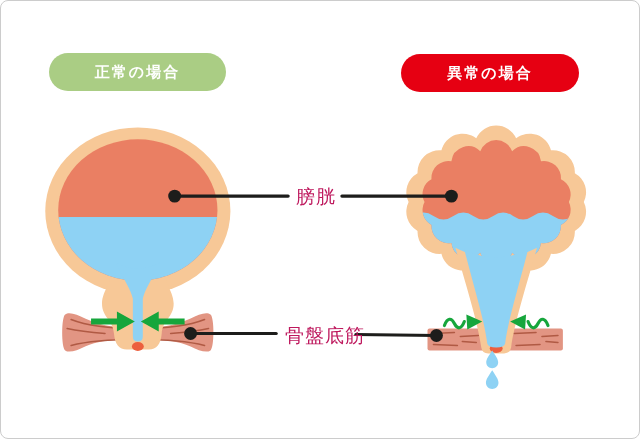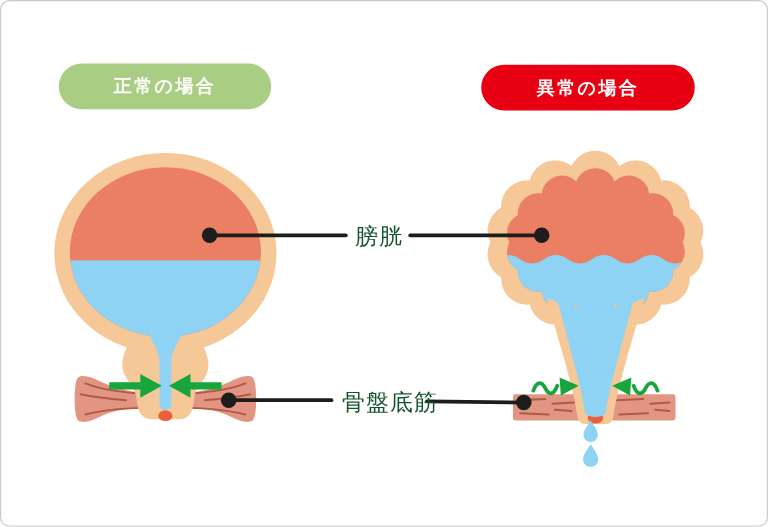--- a/index.html
+++ b/index.html
@@ -10,21 +10,21 @@
   }
   .diagram-svg{position:absolute;left:0;top:0;}
   .badge{
     position:absolute;display:flex;align-items:center;justify-content:center;
     border-radius:19px;color:#ffffff;font-size:15px;font-weight:bold;letter-spacing:2px;
   }
   .badge-normal{left:48px;top:52px;width:177px;height:38px;background:#aacd84;}
   .badge-abnormal{left:400px;top:53px;width:178px;height:38px;background:#e60012;}
   .annot{
     position:absolute;transform:translate(-50%,-50%);
-    color:#14532d;font-size:19px;font-weight:500;letter-spacing:1px;white-space:nowrap;
+    color:#be185d;font-size:19px;font-weight:500;letter-spacing:1px;white-space:nowrap;
   }
 </style>
 </head>
 <body>
 
 <div class="canvas">
 
   <svg class="diagram-svg" width="638" height="437" viewBox="0 0 640 439">
     <defs>
       <clipPath id="clipLeftInner">

